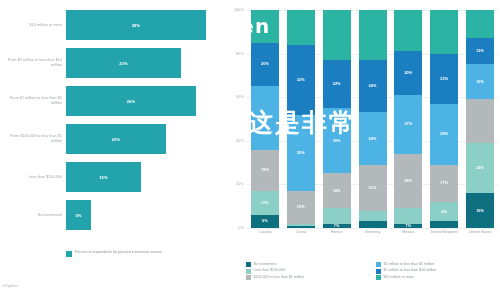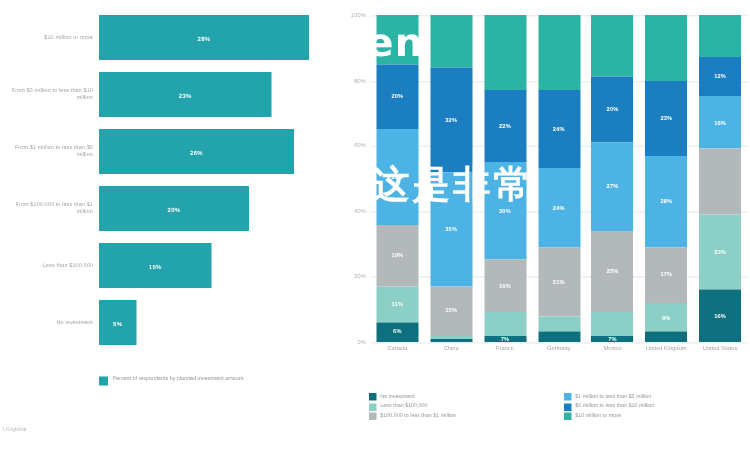--- a/index.html
+++ b/index.html
@@ -61,21 +61,21 @@
   .rl .sw{width:5px;height:5px;flex:0 0 auto;margin-top:.4px;}
   .rl .lbl{font-size:3.6px;color:#8e979c;line-height:1.3;}
 
   
   .wm{
     position:absolute;color:#ffffff;font-weight:bold;
     white-space:nowrap;pointer-events:none;
     font-family:"DejaVu Sans", sans-serif;
   }
   .wm1{left:86px;top:13px;font-size:30px;font-style:italic;letter-spacing:1px;}
-  .wm2{left:225px;top:14px;font-size:26px;letter-spacing:1px;}
+  .wm2{left:225px;top:14px;font-size:20px;letter-spacing:1px;}
   .wm3{left:44px;top:105px;font-size:26px;letter-spacing:2px;}
   .wm4{left:248px;top:106px;font-size:25px;letter-spacing:2px;}
   .wm5{left:28px;top:175px;font-size:22px;}
   .wm6{left:320px;top:185px;font-size:13px;}
 </style>
 </head>
 <body>
 
 <div id="root">
 

